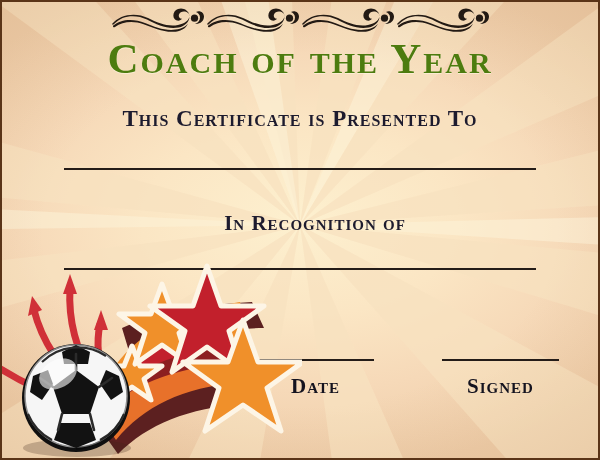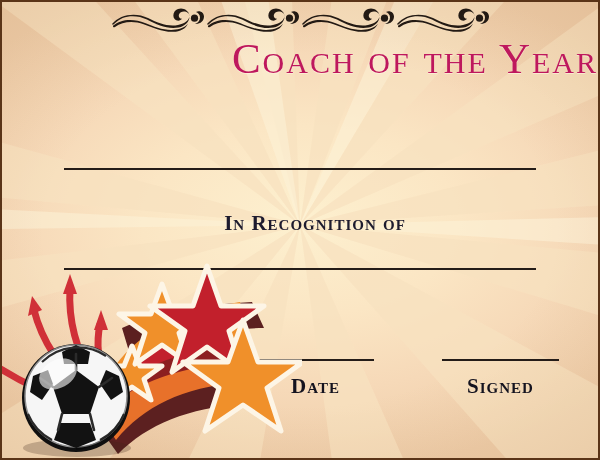--- a/index.html
+++ b/index.html
@@ -32,26 +32,26 @@
   .flourish{
     position:absolute;top:6px;left:0;right:0;
     height:30px;
     display:flex;align-items:center;justify-content:center;
   }
   .flourish svg{display:block;}
 
   
   .title{
     position:absolute;top:32px;left:0;right:0;
-    text-align:right;
+    text-align:center;
     font-family:"Liberation Serif",serif;
     font-size:43px;
     letter-spacing:2px;
-    font-weight:400;
-    color:#be185d;
+    font-weight:700;
+    color:#4d7c0f;
     text-shadow:0 1px 0 rgba(255,245,225,0.65);
     white-space:nowrap;
     font-variant:small-caps;
   }
 
   
   .subtitle{
     position:absolute;top:104px;left:0;right:0;
     text-align:center;
     font-family:"Liberation Serif",serif;
@@ -157,20 +157,21 @@
         </g>
         <use href="#motif" x="95"></use>
         <use href="#motif" x="190"></use>
         <use href="#motif" x="285"></use>
       </g>
     </svg>
   </div>
 
   <div class="title">Coach of the Year</div>
 
+  <div class="subtitle">This Certificate is Presented To</div>
   <div class="rule r1"></div>
 
   <div class="recog">In Recognition of</div>
   <div class="rule r2"></div>
 
   <div class="sigline date"></div>
   <div class="sigline signed"></div>
   <div class="siglabel signed">Signed</div>
   <div class="siglabel date">Date</div>
 

